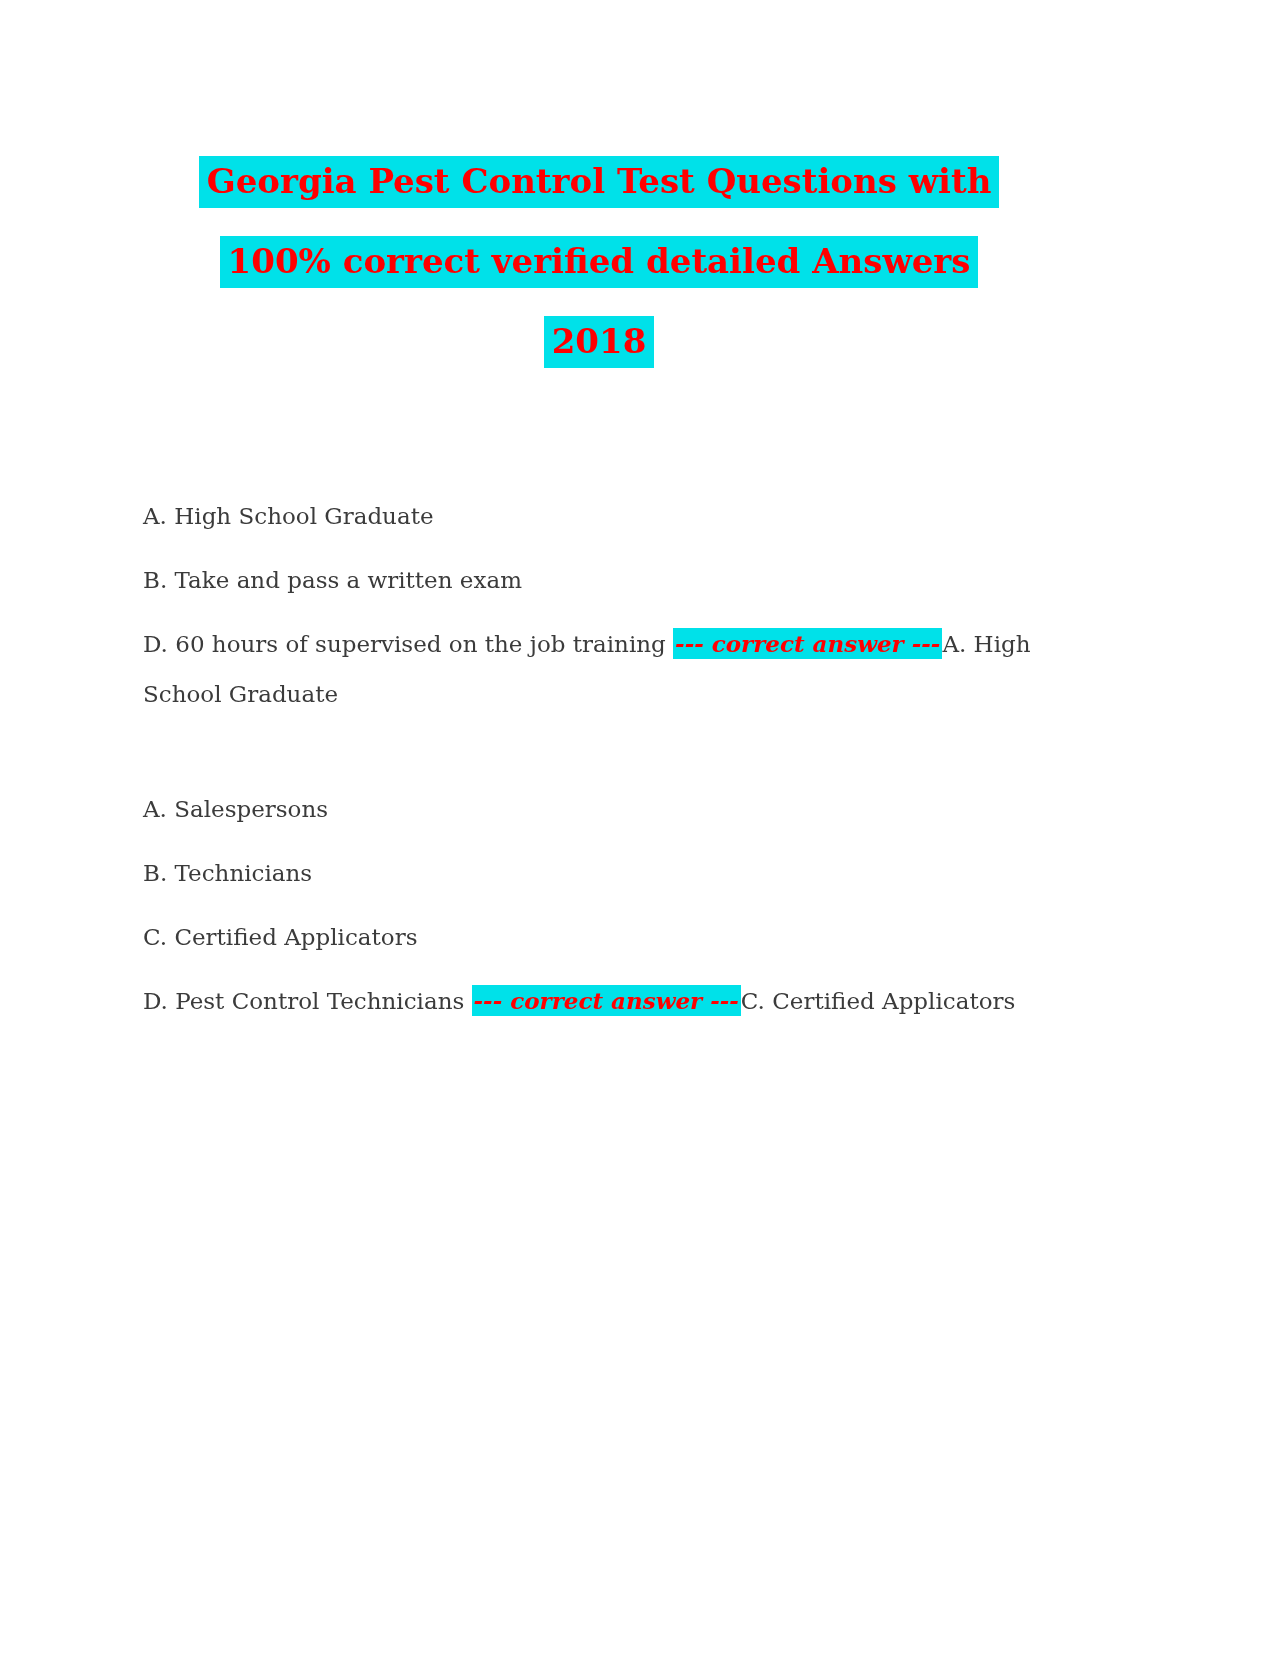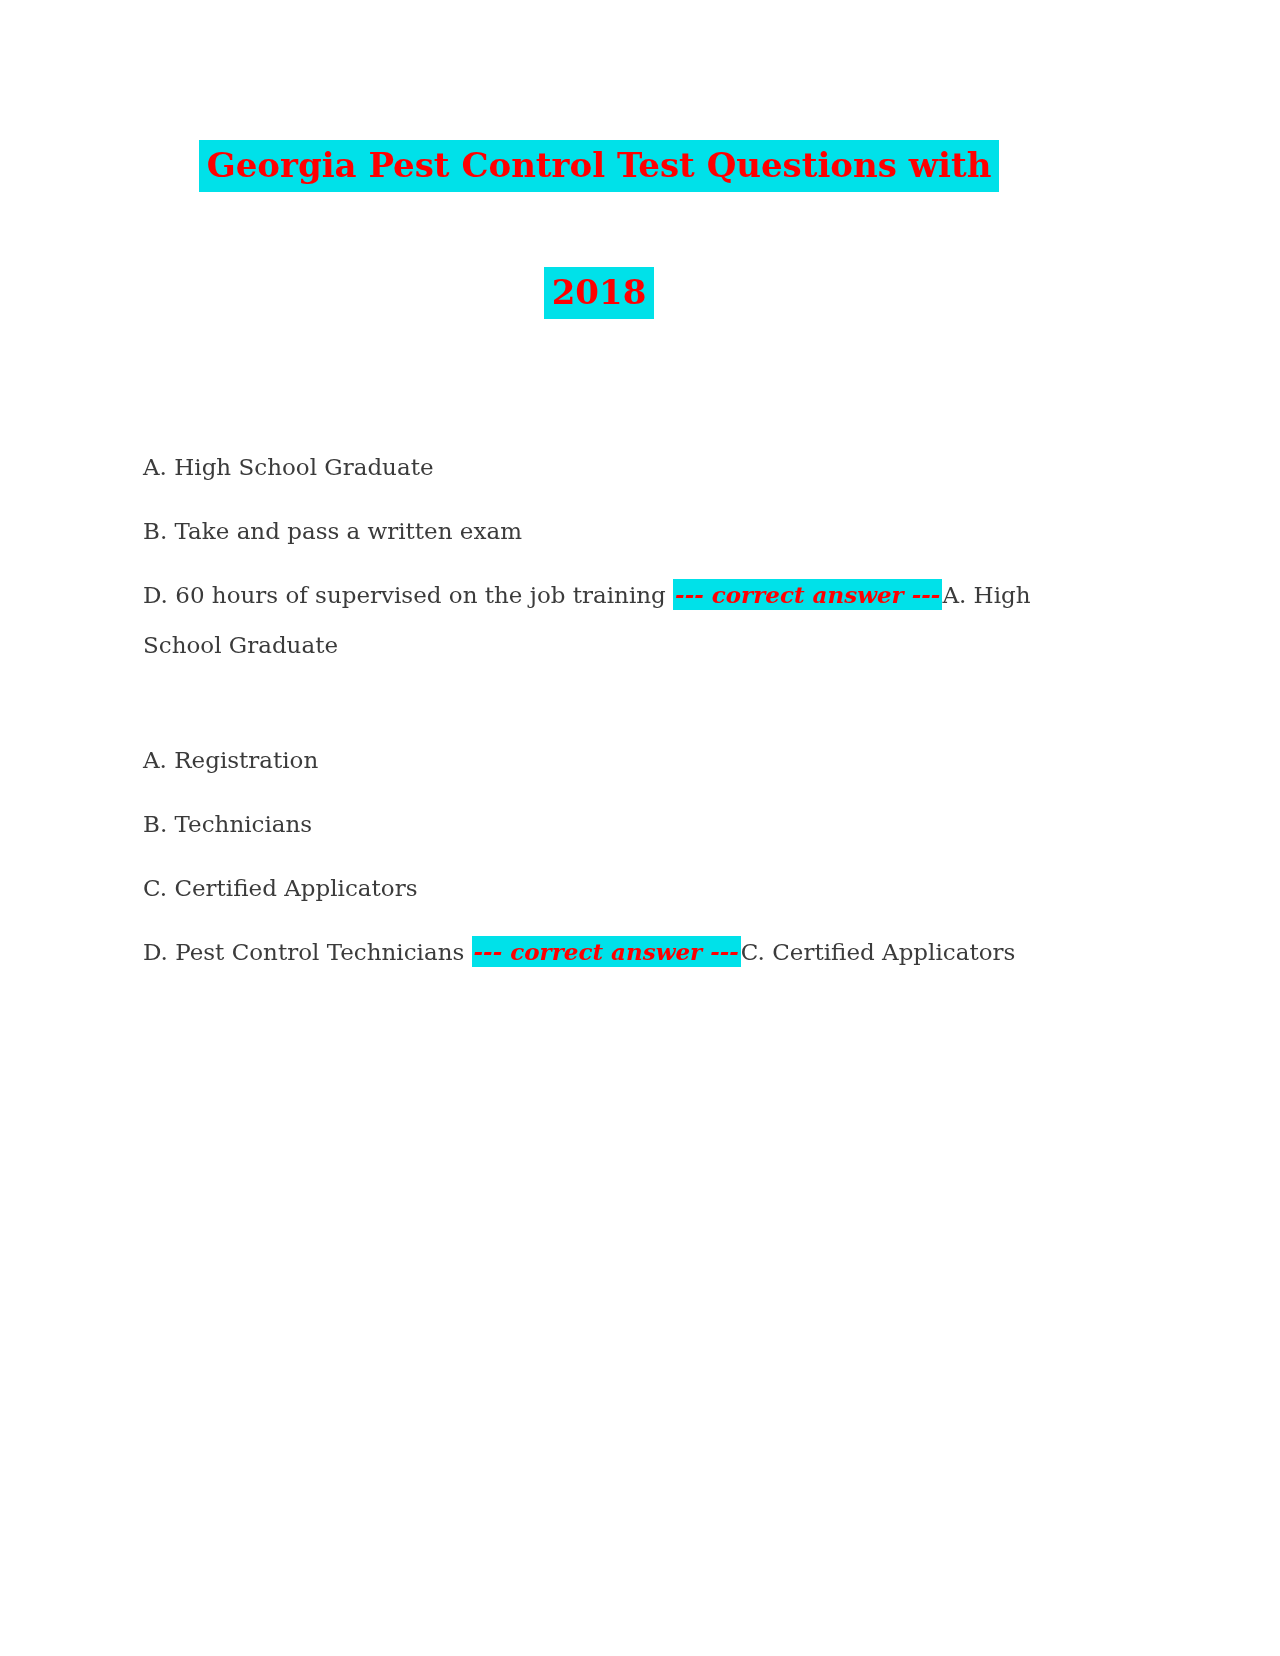--- a/index.html
+++ b/index.html
@@ -21,20 +21,21 @@
     padding: 140px 225px 60px 143px;
   }
   
   .doc-title {
     text-align: center;
     margin-bottom: 95px;
     font-weight: bold;
     font-size: 34px;
     line-height: 1.38;
     color: var(--title-red);
+    margin-top: 16px;
   }
   .title-line {
     display: inline-block;
     background: var(--highlight);
     padding: 2px 8px 3px;
     margin-bottom: 28px;
     white-space: nowrap;
   }
   
   .question-block { }
@@ -55,30 +56,30 @@
     padding: 2px 2px;
   }
 </style>
 </head>
 <body>
 
 <div class="page">
 
   <h1 class="doc-title">
     <span class="title-line">Georgia Pest Control Test Questions with</span><br>
-    <br>
+    <span class="title-line">100% correct verified detailed Answers</span><br>
     <span class="title-line">2018</span>
   </h1>
 
   <section class="question-block">
     <p class="para">A. High School Graduate</p>
     <p class="para">B. Take and pass a written exam</p>
     <p class="para"><span>D. 60 hours of supervised on the job training </span><span class="marker">--- correct answer ---</span><span>A. High School Graduate</span></p>
   </section>
 
   <section class="question-block">
-    <p class="para">A. Registration</p>
+    <p class="para">A. Salespersons</p>
     <p class="para">B. Technicians</p>
     <p class="para">C. Certified Applicators</p>
     <p class="para"><span>D. Pest Control Technicians </span><span class="marker">--- correct answer ---</span><span>C. Certified Applicators</span></p>
   </section>
 
 </div>
 
 </body></html>

